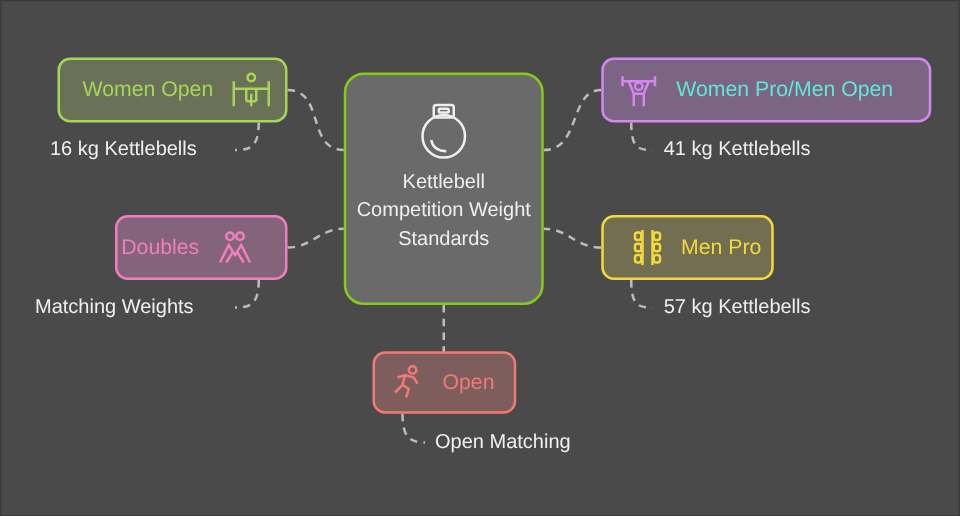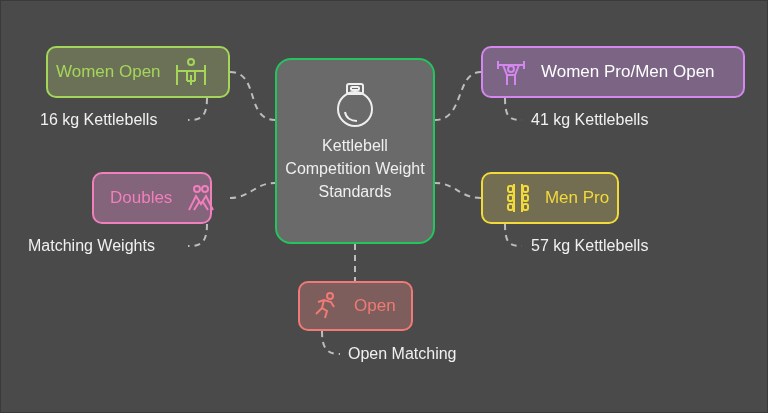--- a/index.html
+++ b/index.html
@@ -1,19 +1,19 @@
 <!DOCTYPE html>
 <html><head>
 <meta charset="utf-8">
 <style>
   html, body { margin:0; padding:0; }
   body { width:768px; height:413px; background:#4a4a4a; position:relative; overflow:hidden; font-family:"Liberation Sans", sans-serif; }
   .frame { position:absolute; left:0; top:0; width:766px; height:411px; border:1px solid #3a3a3a; }
   svg.lines { position:absolute; left:0; top:0; }
-  .center { position:absolute; left:275px; top:58px; width:160px; height:186px; background:#6a6a6a; border:2px solid #22c55e; border-radius:16px; box-sizing:border-box; display:flex; flex-direction:column; align-items:center; }
+  .center { position:absolute; left:275px; top:58px; width:160px; height:186px; background:#6a6a6a; border:2px solid #84cc16; border-radius:16px; box-sizing:border-box; display:flex; flex-direction:column; align-items:center; }
   .center .title { color:#efefef; font-size:16px; line-height:23px; text-align:center; margin-top:6px; width:140px; }
   .node { position:absolute; border:2px solid; border-radius:10px; box-sizing:border-box; display:flex; align-items:center; font-size:17px; }
   .node .lbl { white-space:nowrap; }
   .sub { position:absolute; color:#f0f0f0; font-size:16px; white-space:nowrap; }
   .icon { display:inline-flex; }
 </style>
 </head>
 <body>
 
 <div class="frame"></div>
@@ -38,45 +38,45 @@
     <svg width="44" height="46" viewBox="0 0 44 46" fill="none" stroke="#efefef" stroke-width="2">
       <rect x="14" y="2" width="16" height="10" rx="2"></rect>
       <rect x="18" y="5" width="8" height="3" rx="1"></rect>
       <circle cx="22" cy="27" r="17"></circle>
       <path d="M12 30 C 13 36, 18 39, 24 39"></path>
     </svg>
   </span>
   <div class="title">Kettlebell Competition Weight Standards</div>
 </div>
 
-<div class="node" style="left:46px;top:46px;width:184px;height:52px;background:#6b7157;border-color:#a5d65a;color:#a5d65a;padding-left:8px;">
+<div class="node" style="left:46px;top:46px;width:184px;height:52px;background:#6b7157;border-color:#a5d65a;color:#a5d65a;padding-left:18px;">
   <span class="lbl">Women Open</span>
   <span class="icon" style="margin-left:14px;">
     <svg width="32" height="30" viewBox="0 0 32 30" fill="none" stroke="#a5d65a" stroke-width="2">
       <circle cx="16" cy="5" r="3"></circle>
       <path d="M2 8 V28 M30 8 V28 M2 14 H30 M12 14 V24 M20 14 V24 M12 24 H20"></path>
       <path d="M16 18 V28"></path>
     </svg>
   </span>
 </div>
 <div class="sub" style="left:40px;top:111px;">16 kg Kettlebells</div>
 
-<div class="node" style="left:481px;top:46px;width:264px;height:52px;background:#7b6484;border-color:#d487ee;color:#ffffff;padding-left:12px;">
+<div class="node" style="left:481px;top:46px;width:264px;height:52px;background:#7b6484;border-color:#d487ee;color:#5eead4;padding-left:12px;">
   <span class="icon" style="margin-right:14px;">
     <svg width="32" height="30" viewBox="0 0 32 30" fill="none" stroke="#d487ee" stroke-width="2">
       <path d="M3 4 V12 M29 4 V12 M3 8 H29"></path>
       <circle cx="16" cy="12" r="3"></circle>
       <path d="M8 8 L12 18 H20 L24 8 M12 18 V28 M20 18 V28"></path>
     </svg>
   </span>
   <span class="lbl">Women Pro/Men Open</span>
 </div>
 <div class="sub" style="left:531px;top:111px;">41 kg Kettlebells</div>
 
-<div class="node" style="left:92px;top:172px;width:120px;height:52px;background:#83647a;border-color:#f07fbd;color:#f07fbd;padding-left:16px;">
+<div class="node" style="left:92px;top:172px;width:138px;height:52px;background:#83647a;border-color:#f07fbd;color:#f07fbd;padding-left:3px;">
   <span class="lbl">Doubles</span>
   <span class="icon" style="margin-left:14px;">
     <svg width="30" height="28" viewBox="0 0 30 28" fill="none" stroke="#f07fbd" stroke-width="2">
       <circle cx="11" cy="5" r="3"></circle>
         <circle cx="19" cy="5" r="3"></circle>
       <path d="M3 26 L10 12 L15 20 L20 12 L27 26 M8 26 L13 18 M22 26 L17 18"></path>
     </svg>
   </span>
 </div>
 <div class="sub" style="left:28px;top:237px;">Matching Weights</div>

